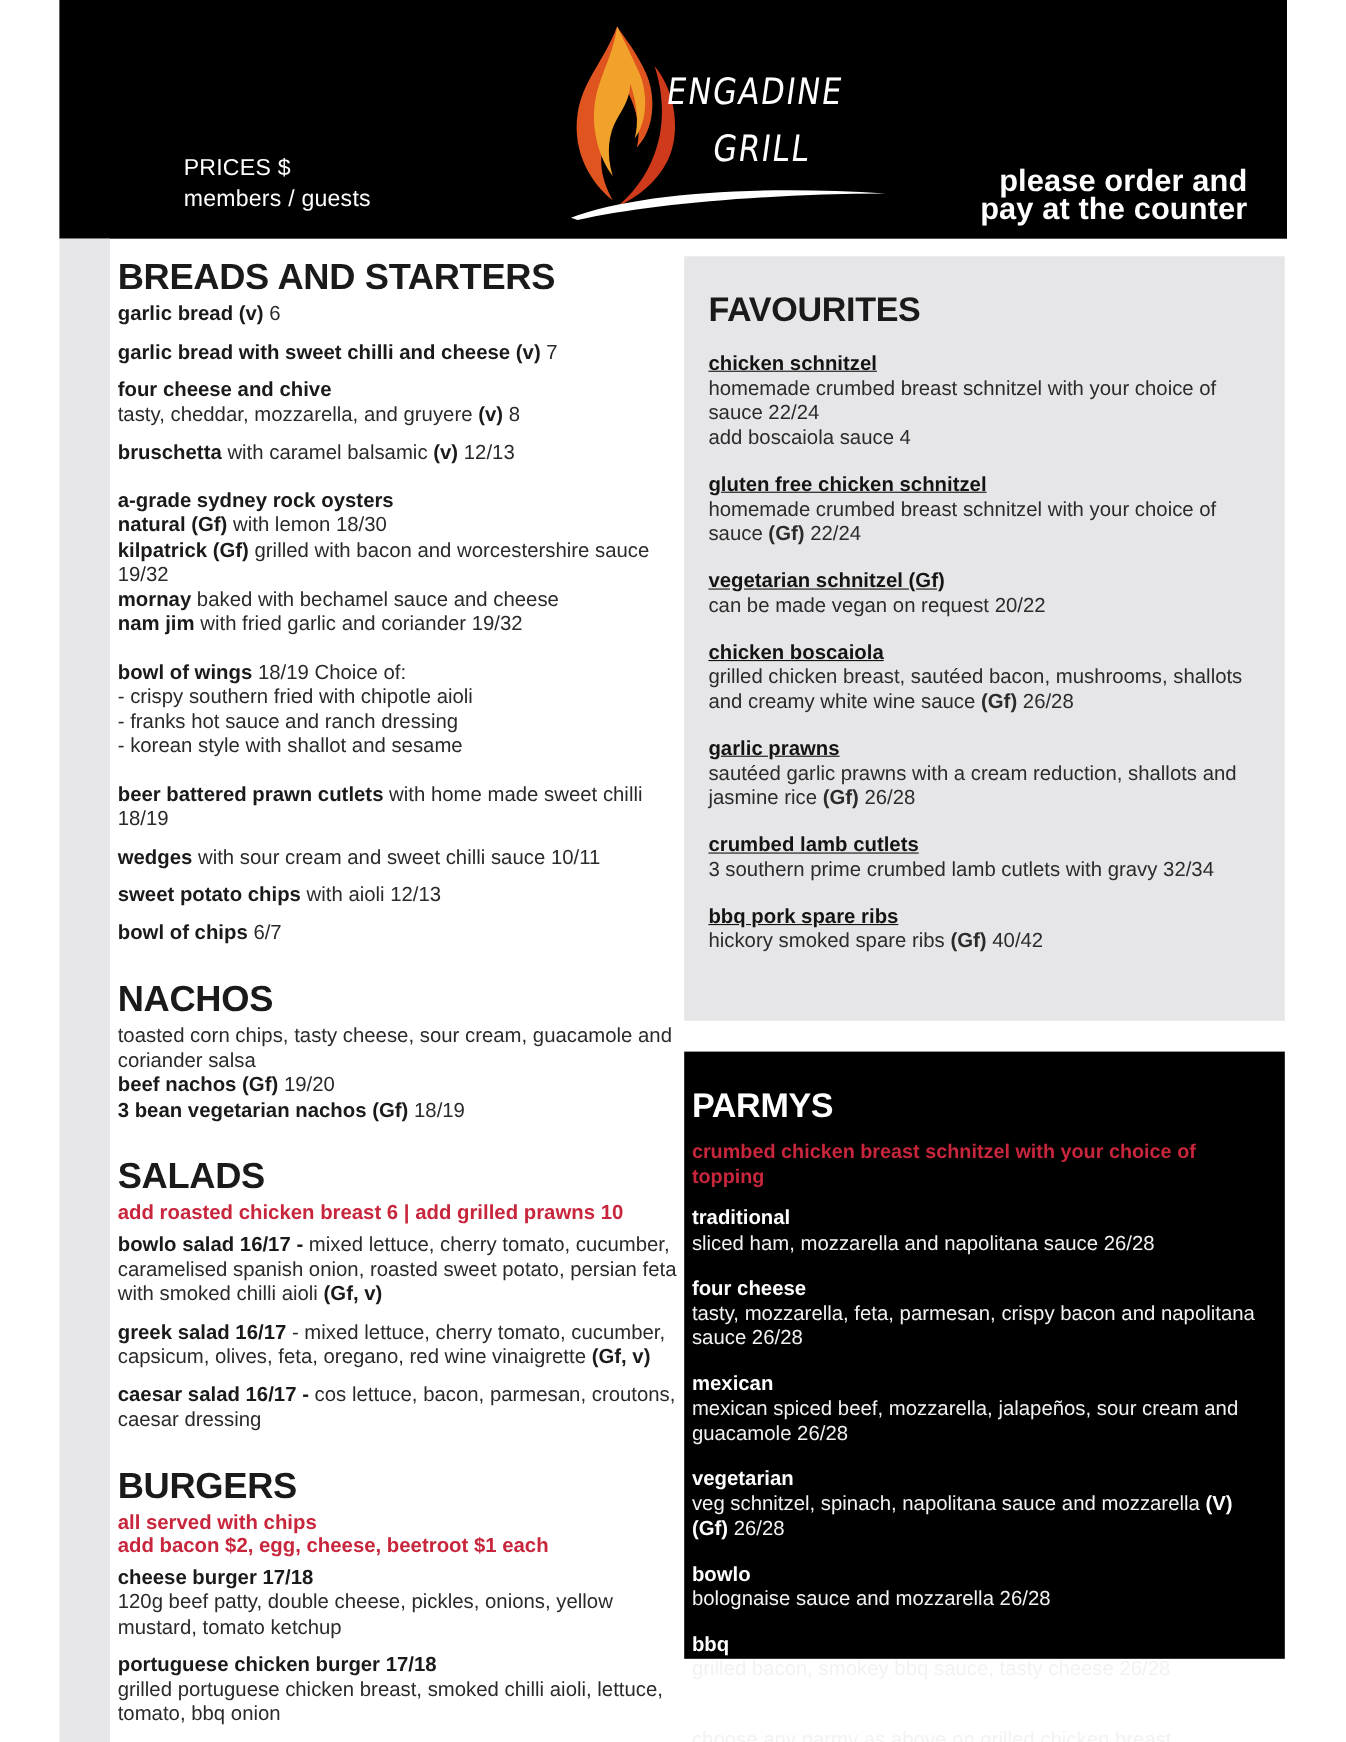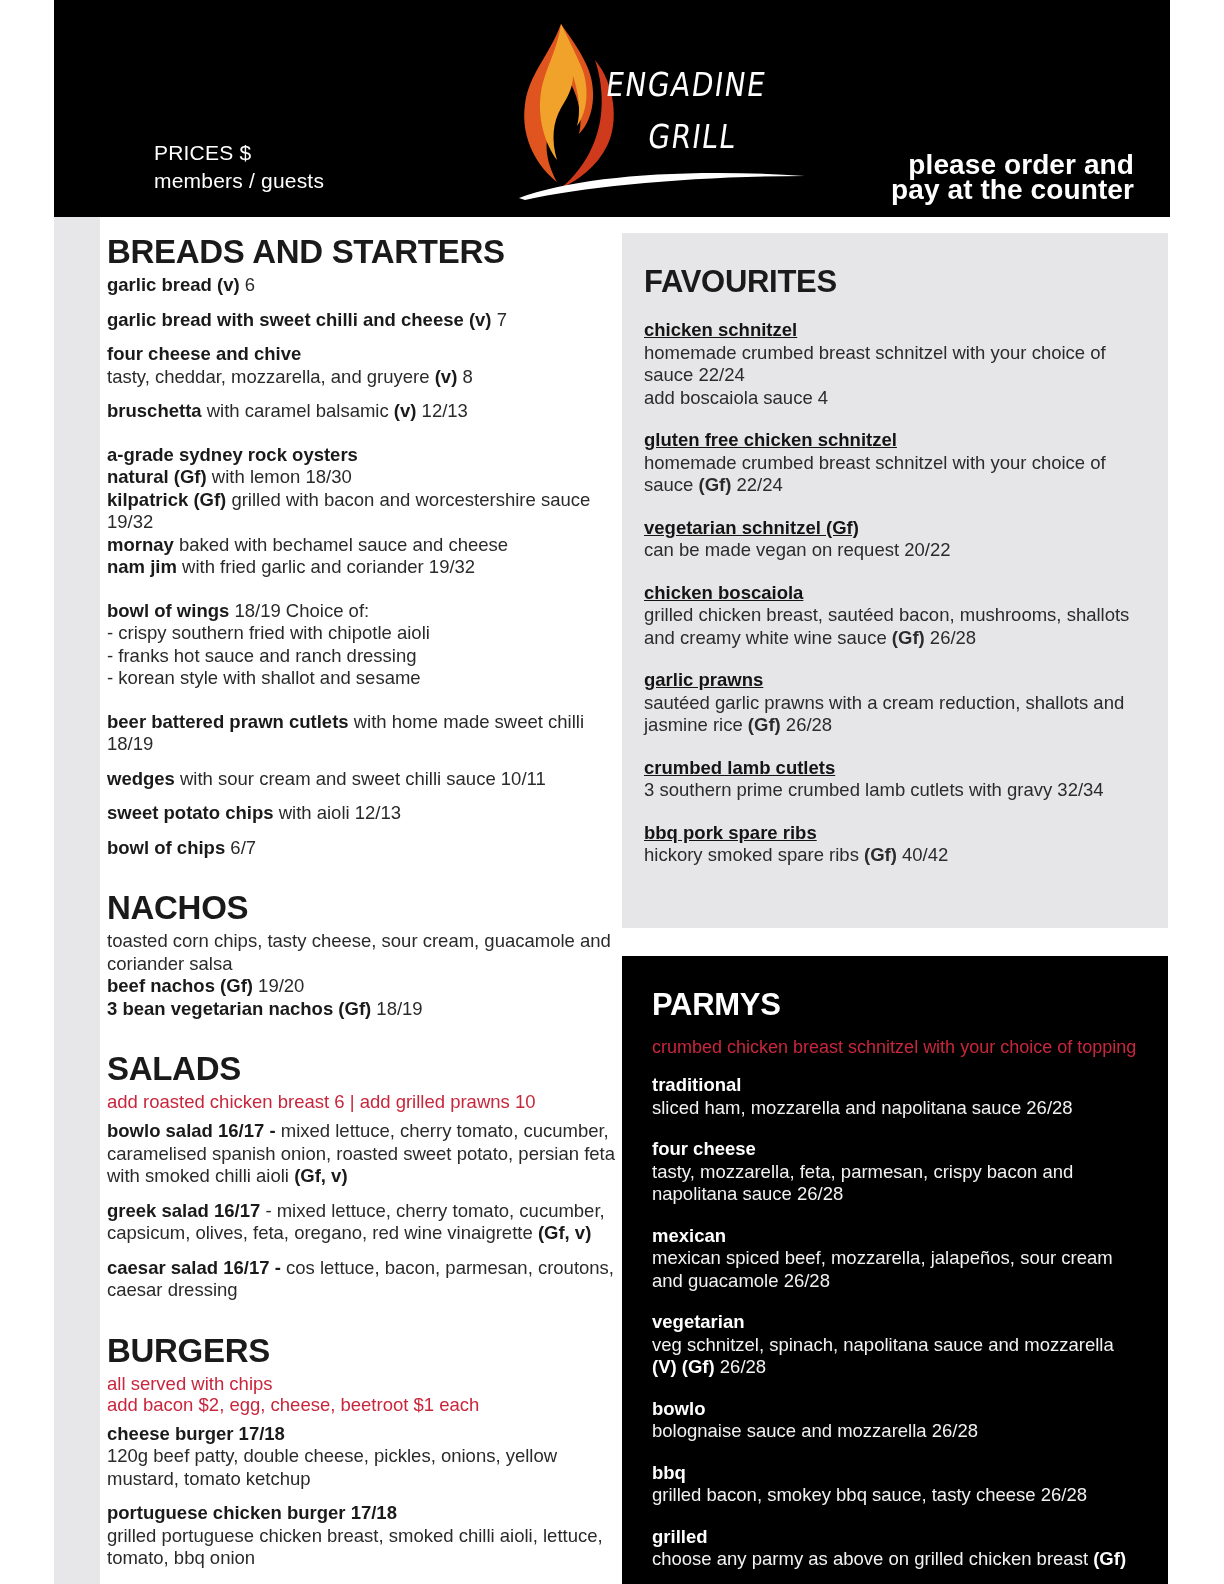--- a/index.html
+++ b/index.html
@@ -10,21 +10,21 @@
     -webkit-font-smoothing: antialiased;
   }
   .page { position: relative; width: 1224px; height: 1584px; overflow: hidden; background:#fff; }
 
   
   .header {
     position: absolute; left: 54px; top: 0; width: 1116px; height: 217px;
     background: #000000; overflow: hidden;
   }
   .prices-block {
-    position: absolute; left: 100px; top: 139px;
+    position: absolute; left: 113px; top: 139px;
     color: #ffffff; font-size: 21px; line-height: 28px; letter-spacing: .2px;
   }
   .order-block {
     position: absolute; right: 36px; top: 152px; text-align: right;
     color: #ffffff; font-size: 28px; line-height: 25px; font-weight: 700; letter-spacing: .1px;
   }
   .logo-wrap { position: absolute; left: 405px; top: 18px; width: 360px; height: 190px; }
   .logo-flame { position: absolute; left: 40px; top: 4px; width: 130px; height: 168px; }
   .logo-text { position: absolute; left: 148px; top: 38px; width: 210px; }
   .logo-line {
@@ -46,37 +46,37 @@
     position: absolute; left: 100px; top: 223px; width: 520px; height: 1361px;
     background: #ffffff;
     padding: 10px 0 0 7px;
   }
   .panel-fav {
     position: absolute; left: 622px; top: 233px; width: 546px; height: 695px;
     background: #e6e6e8;
     padding: 30px 26px 18px 22px;
   }
   .panel-parmys {
-    position: absolute; left: 622px; top: 956px; width: 546px; height: 628px;
+    position: absolute; left: 622px; top: 956px; width: 546px; height: 552px;
     background: #000000; color: #ffffff;
-    padding: 30px 26px 0 30px;
+    padding: 30px 26px 0 7px;
   }
 
   
   h2.section {
     font-size: 33px; font-weight: 800; letter-spacing: -0.3px;
     color: #1a1a1a; line-height: 38px; margin-bottom: 3px;
     font-family: "Liberation Sans", sans-serif;
   }
   h2.section.onblack { color: #ffffff; }
   h2.section.fav { font-size: 31px; margin-bottom: 18px; }
   h2.section.parmys { font-size: 31px; margin-bottom: 12px; }
 
   .sub-red {
-    color: #c8263c; font-weight: 400; font-size: 18.5px; line-height: 21px;
+    color: #c8263c; font-weight: 700; font-size: 18.5px; line-height: 21px;
     margin-bottom: 8px;
   }
   .sub-red.parmy { font-size: 18px; line-height: 22px; margin-bottom: 16px; }
 
   .item { margin-bottom: 12px; font-size: 18.5px; line-height: 22.5px; color: #2a2a2a; }
   .item b, .item strong { font-weight: 700; color: #1a1a1a; }
 
   .fav-item { margin-bottom: 20px; font-size: 18.5px; line-height: 22.5px; color: #2b2b2b; }
   .fav-item .name { font-weight: 700; color: #141414; display: block; text-decoration: underline; }
   .fav-item .desc { display: block; }

